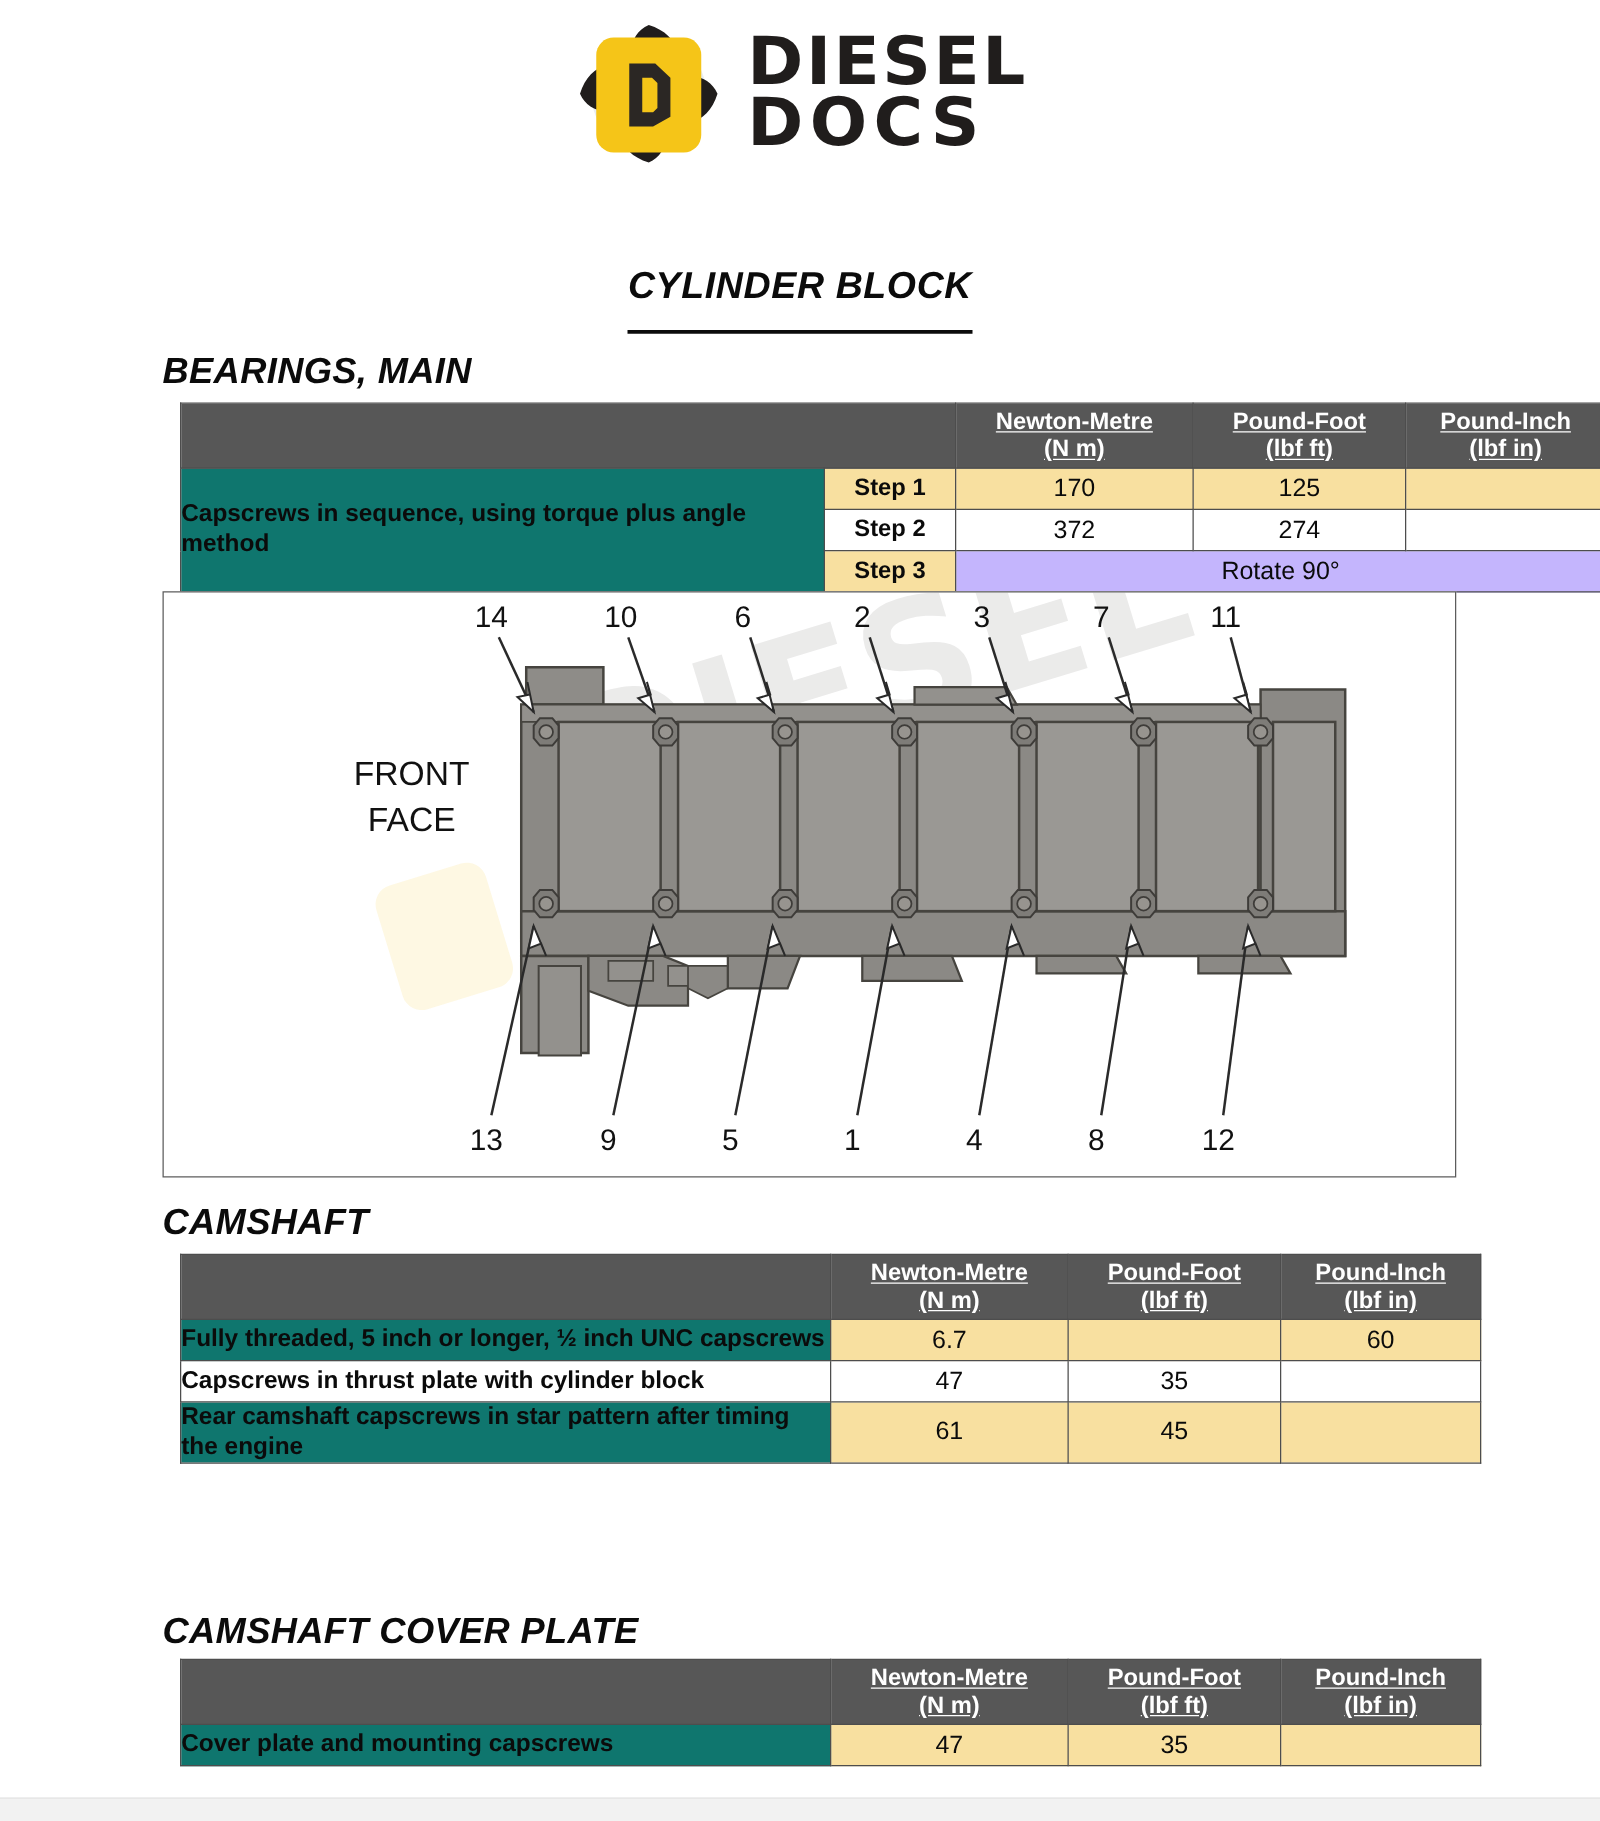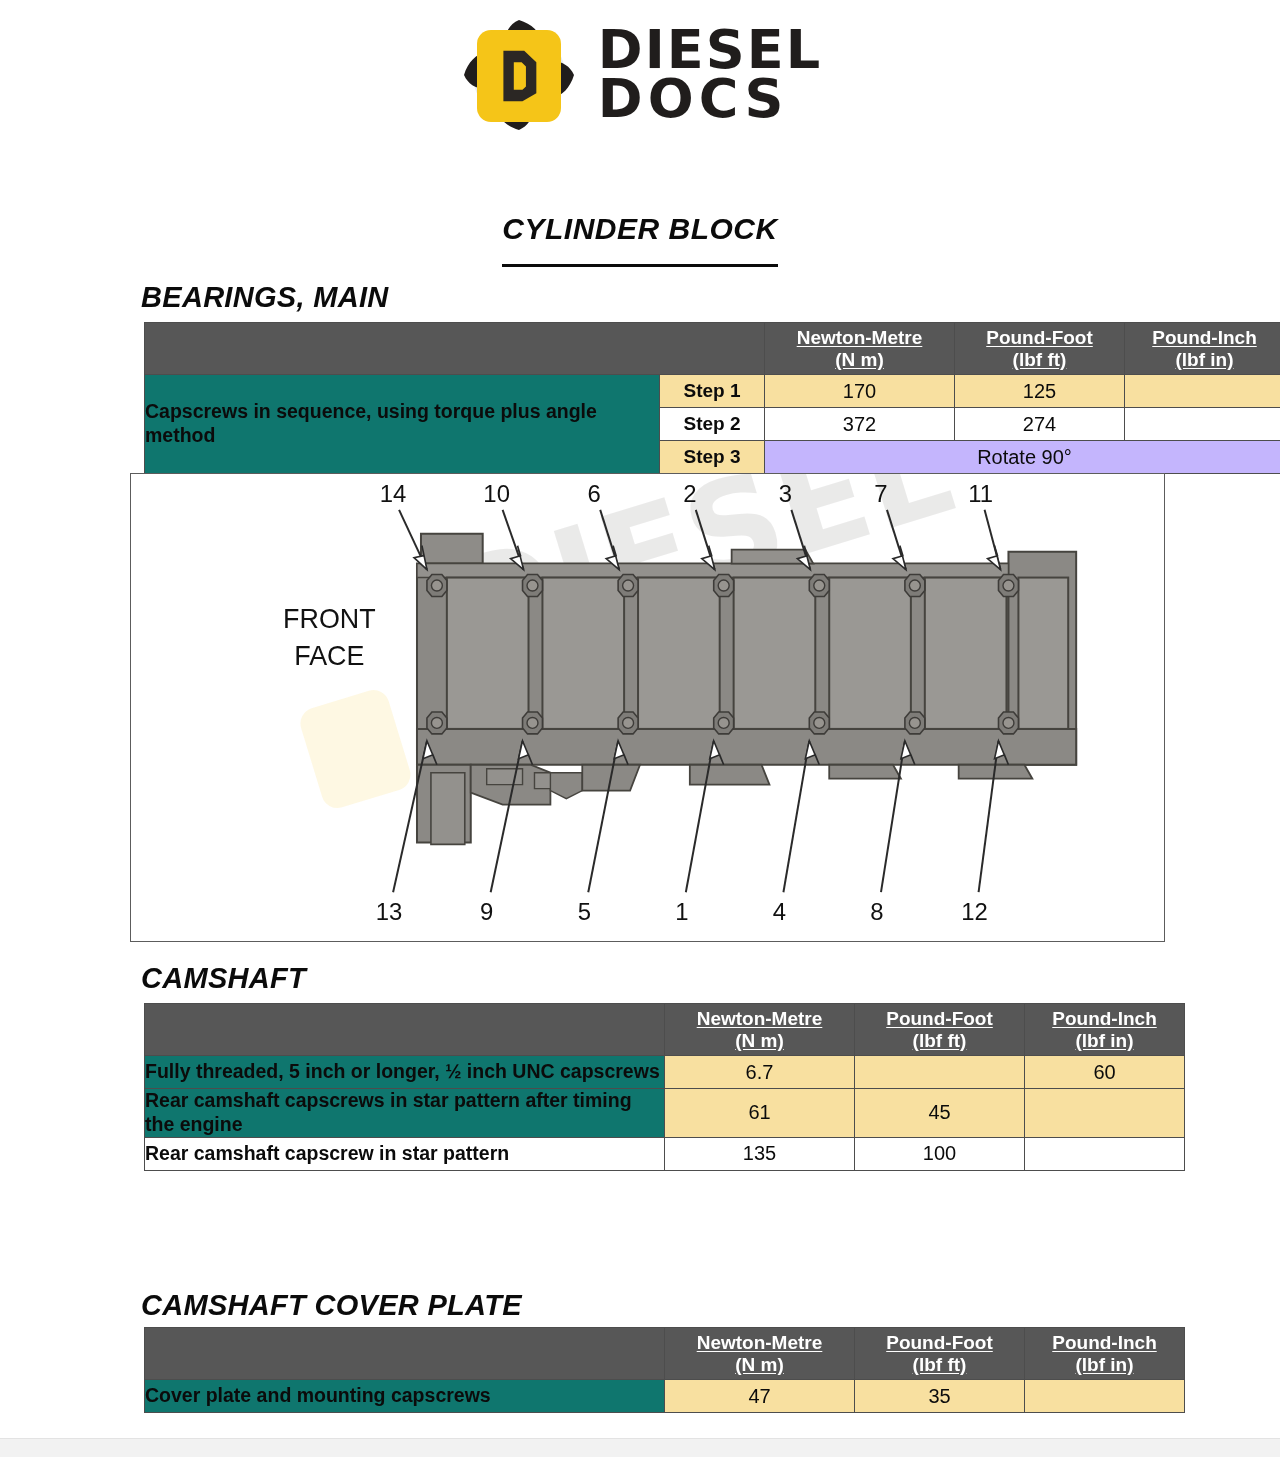--- a/index.html
+++ b/index.html
@@ -79,21 +79,20 @@
   }
   .section-title {
     position: absolute;
     left: 130px;
     font-style: italic;
     font-weight: bold;
     font-size: 29px;
     color: #0b0b0b;
     letter-spacing: 0.3px;
     white-space: nowrap;
-    margin-left: 11px;
   }
   #title-bearings { top: 281px; }
   #title-camshaft { top: 962px; }
   #title-coverplate { top: 1289px; }
 
   
   .torque-table {
     position: absolute;
     left: 144px;
     width: 1035px;
@@ -448,30 +447,30 @@
         <u class="u2">(lbf in)</u>
       </th>
     </tr>
     <tr>
       <td class="desc-cell">Fully threaded, 5 inch or longer, ½ inch UNC capscrews</td>
       <td class="val-cell">6.7</td>
       <td class="val-cell"></td>
       <td class="val-cell">60</td>
     </tr>
     <tr>
+      <td class="desc-cell white">Capscrews in thrust plate with cylinder block</td>
+      <td class="val-cell white">47</td>
+      <td class="val-cell white">35</td>
+      <td class="val-cell white"></td>
+    </tr>
+    <tr>
       <td class="desc-cell">Rear camshaft capscrews in star pattern after timing the engine</td>
       <td class="val-cell">61</td>
       <td class="val-cell">45</td>
       <td class="val-cell"></td>
-    </tr>
-    <tr>
-      <td class="desc-cell white">Rear camshaft capscrew in star pattern</td>
-      <td class="val-cell white">135</td>
-      <td class="val-cell white">100</td>
-      <td class="val-cell white"></td>
     </tr>
   </tbody>
     </table>
 
   <div class="section-title" id="title-coverplate">CAMSHAFT COVER PLATE</div>
 
   <table class="torque-table" id="table-coverplate" style="top: 1327px;">
     <colgroup>
       <col class="c2-desc">
         <col class="c2-nm">

